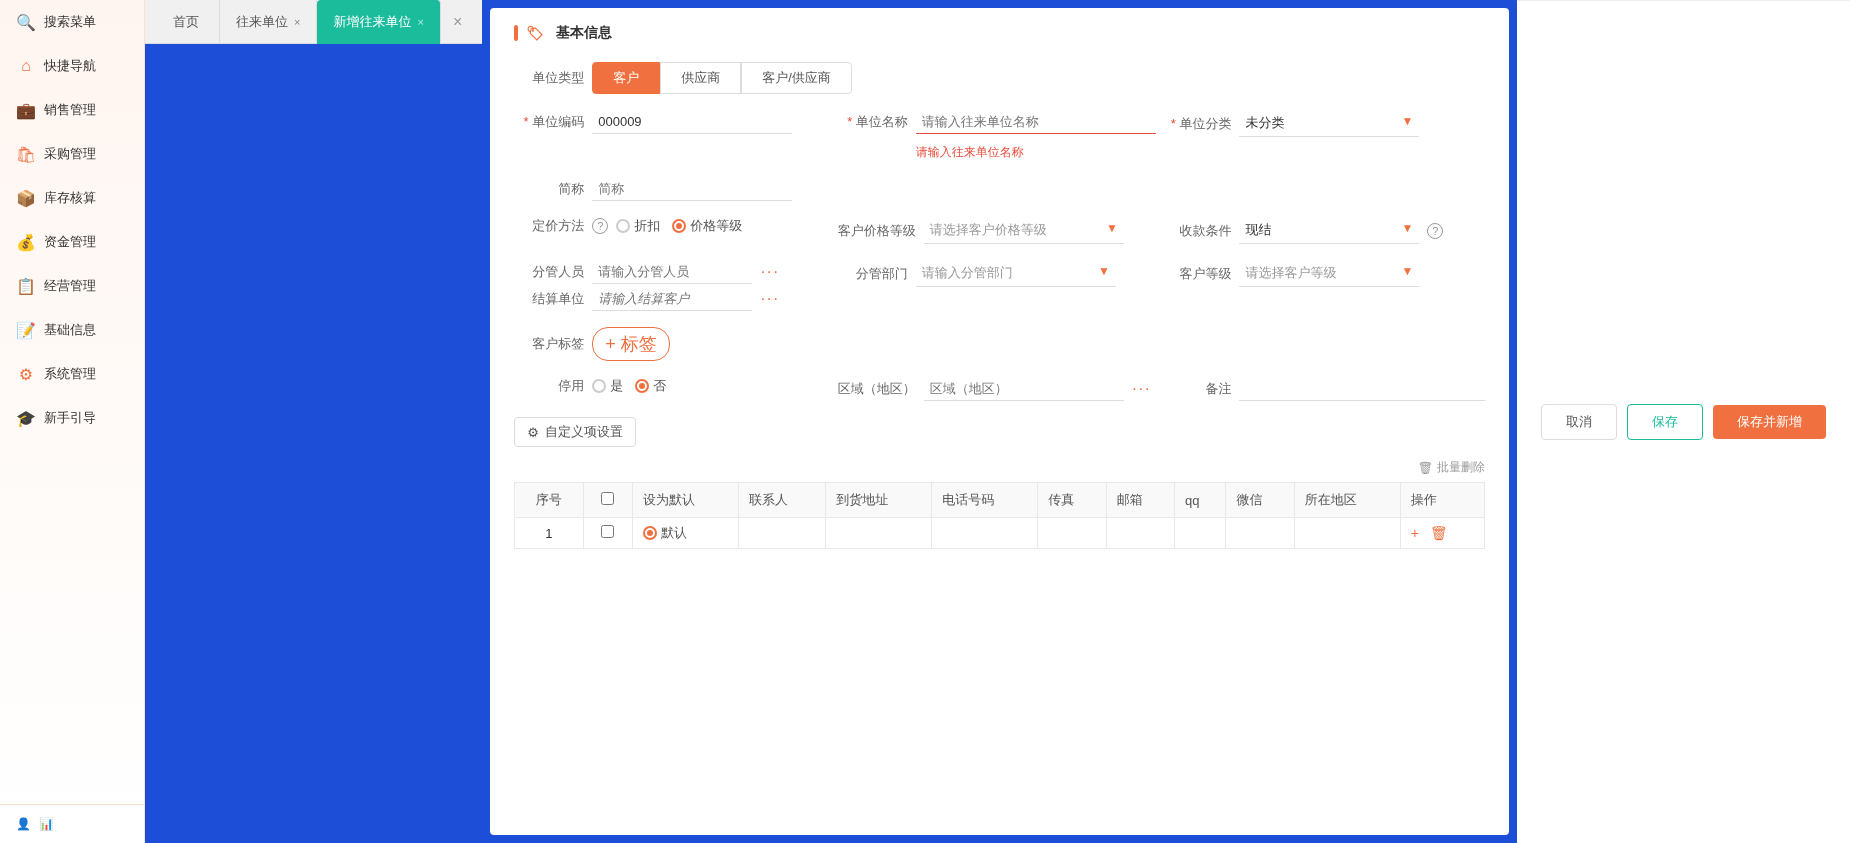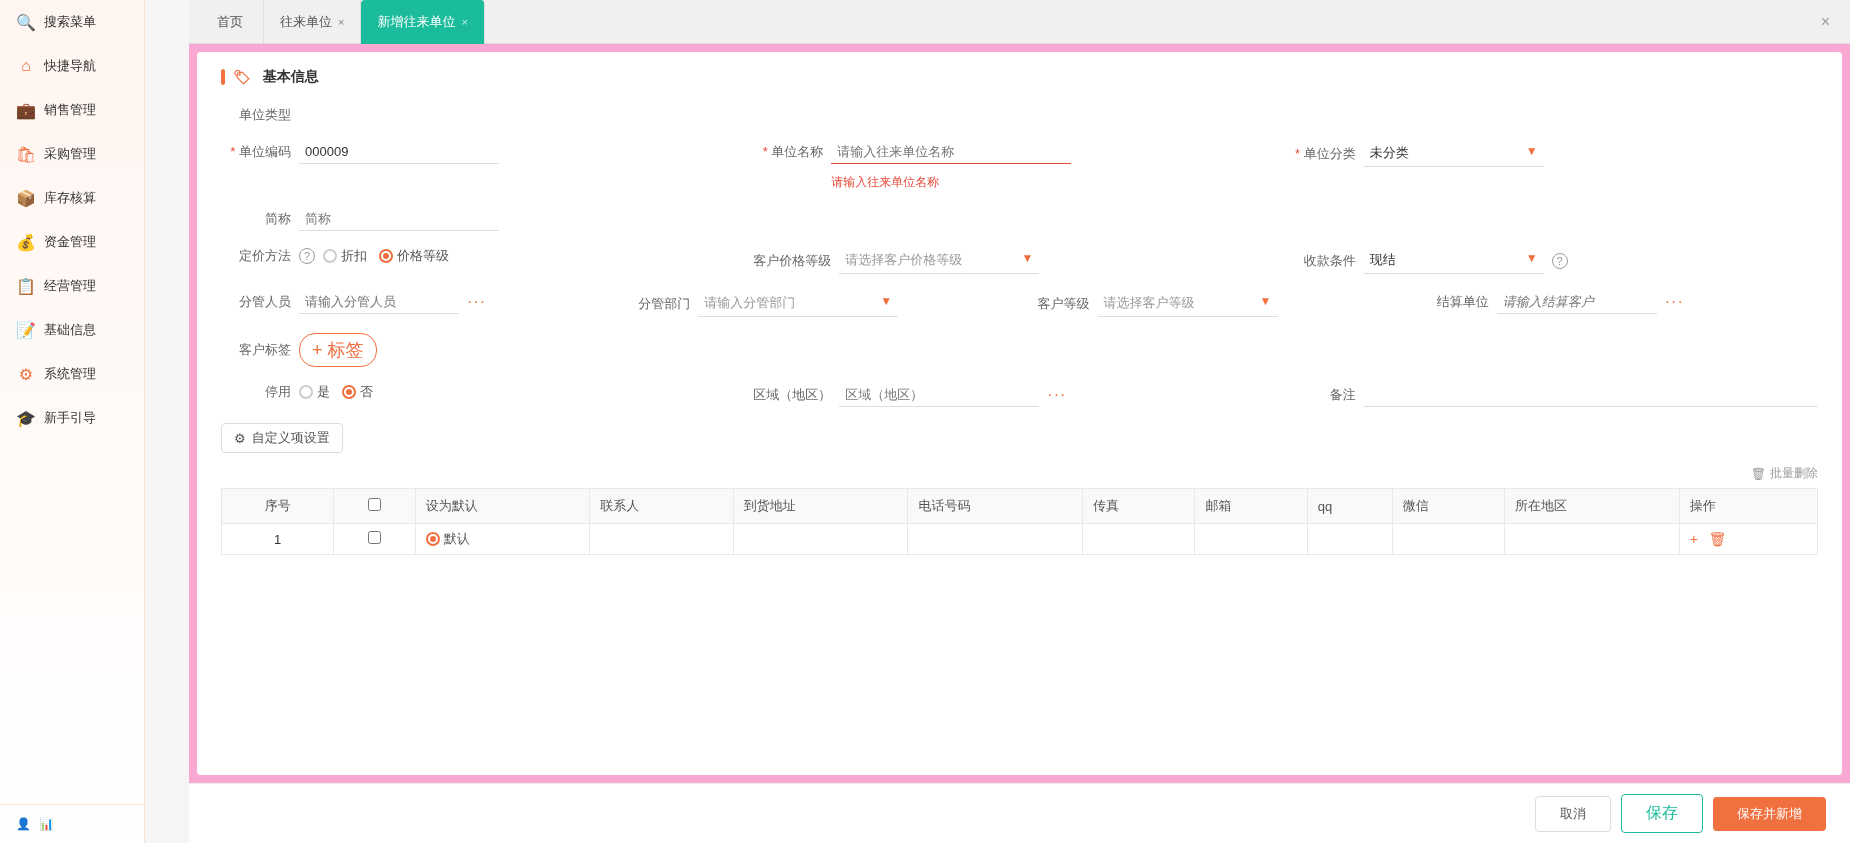--- a/index.html
+++ b/index.html
@@ -33,24 +33,22 @@
       padding: 12px 16px;
       border-top: 1px solid #fde0d0;
       color: #999;
       font-size: 12px;
     }
 
     
     .main {
       flex: 1;
       display: flex;
-      flex-direction: column;
-      background: #f9a8d4;
+      background: #1d4ed8;
       overflow: hidden;
-      margin-left: 44px;
     }
 
     
     .tab-bar {
       display: flex;
       align-items: center;
       background: #f0f0f0;
       border-bottom: 1px solid #ddd;
       height: 44px;
       padding: 0 8px;
@@ -247,21 +245,21 @@
       cursor: pointer;
       font-size: 13px;
     }
     .btn-save {
       padding: 8px 24px;
       border: 1px solid #1abc9c;
       border-radius: 4px;
       background: #fff;
       color: #1abc9c;
       cursor: pointer;
-      font-size: 16px;
+      font-size: 13px;
     }
     .btn-save-new {
       padding: 8px 24px;
       border: none;
       border-radius: 4px;
       background: #f07040;
       color: #fff;
       cursor: pointer;
       font-size: 13px;
     }
@@ -344,20 +342,25 @@
 
     <div class="section-title">
       <div class="icon-bar"></div>
       <span style="color:#f07040;margin-right:4px;">🏷</span>
       <span>基本信息</span>
     </div>
 
     <div class="form-row">
       <div class="form-field">
         <span class="field-label">单位类型</span>
+        <div style="display:flex;gap:0;">
+          <button class="unit-type-btn active">客户</button>
+          <button class="unit-type-btn">供应商</button>
+          <button class="unit-type-btn">客户/供应商</button>
+        </div>
       </div>
     </div>
 
     <div class="form-row">
       <div class="form-field">
         <span class="field-label required">单位编码</span>
         <input class="field-input" style="max-width: 200px;" value="000009">
       </div>
       <div class="form-field" style="flex-direction:column;align-items:flex-start;">
         <div style="display:flex;align-items:center;gap:8px;width:100%;">

